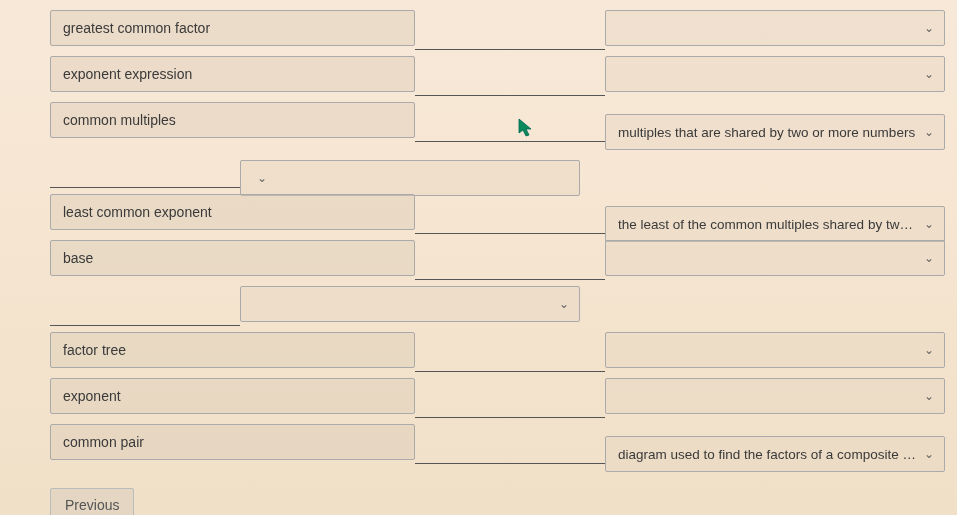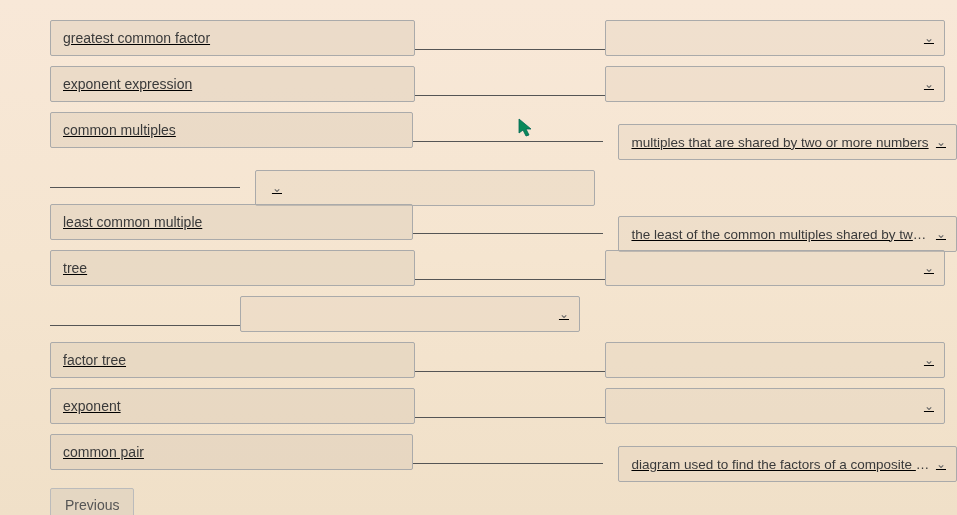--- a/index.html
+++ b/index.html
@@ -10,24 +10,23 @@
   height: 515px;
   overflow: hidden;
   position: relative;
 }
 .container {
   padding: 10px 0 0 50px;
   position: relative;
 }
 .row {
   display: flex;
-  align-items: flex-end;
+  align-items: flex-start;
   height: 46px;
   position: relative;
-  text-decoration: underline;
 }
 .term-box {
   width: 365px;
   height: 36px;
   background: rgba(220, 205, 185, 0.45);
   border: 1px solid #aaa;
   border-radius: 2px;
   display: flex;
   align-items: center;
   padding: 0 12px;
@@ -81,21 +80,21 @@
 }
 .cursor {
   position: absolute;
   left: 518px;
   top: 118px;
   width: 16px;
   height: 20px;
   pointer-events: none;
   z-index: 10;
 }
-.row.offset .answer-box { transform: translateY(12px); margin-left: 15px; }
+.row.offset .answer-box { transform: translateY(12px); }
 </style>
 </head>
 <body>
 
 <div class="container">
 
   <div class="row">
     <div class="term-box">
       <span>greatest common factor</span>
     </div>
@@ -130,32 +129,32 @@
 
   <div class="row offset">
     <div class="connector"></div>
     <div class="answer-box">
       <span class="chevron">⌄</span>
     </div>
   </div>
 
   <div class="row offset">
     <div class="term-box">
-      <span>least common multiple</span>
+      <span>least common exponent</span>
     </div>
     <div class="connector"></div>
     <div class="answer-box">
       <span class="answer-text">the least of the common multiples shared by two or</span>
       <span class="chevron">⌄</span>
     </div>
   </div>
 
   <div class="row">
     <div class="term-box">
-      <span>tree</span>
+      <span>base</span>
     </div>
     <div class="connector"></div>
     <div class="answer-box">
       <span class="answer-text"></span>
       <span class="chevron">⌄</span>
     </div>
   </div>
 
   <div class="row">
     <div class="connector"></div>

